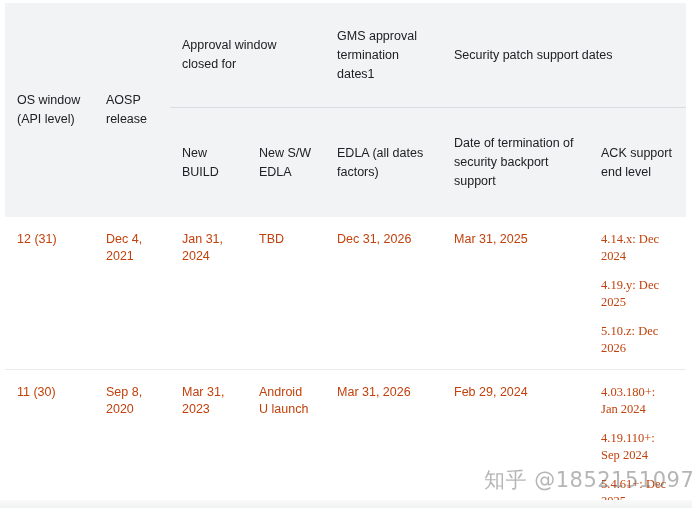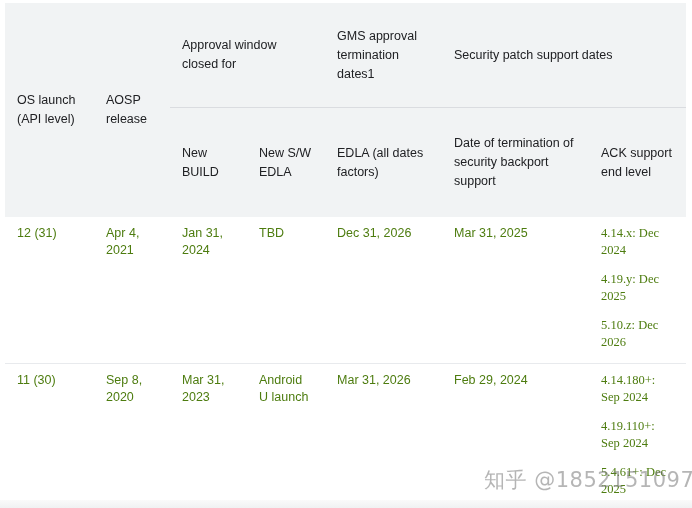--- a/index.html
+++ b/index.html
@@ -25,24 +25,24 @@
     font-weight: 500;
     text-align: left;
     vertical-align: middle;
     line-height: 19px;
     padding: 0 12px;
   }
   thead tr.top th { height: 104px; }
   thead tr.bottom th { height: 109px; border-top: 1px solid #dadce0; }
   thead tr.top th.span-rows { border-top: none; }
   tbody td {
-    color: #4d7c0f;
+    color: #c2410c;
     vertical-align: top;
     line-height: 16.5px;
-    padding: 8px 12px 0 12px;
+    padding: 14px 12px 0 12px;
     border-bottom: 1px solid #e8eaed;
   }
   tbody tr.row1 td { height: 131px; }
   tbody tr.row2 td { height: 140px; border-bottom: none; }
   .ack-item { margin-bottom: 13px; font-family: Liberation Serif, serif; }
   .col1 { width: 89px; }
   .col2 { width: 76px; }
   .col3 { width: 77px; }
   .col4 { width: 78px; }
   .col5 { width: 117px; }
@@ -69,57 +69,57 @@
         <col class="col1">
           <col class="col2">
           <col class="col3">
           <col class="col4">
           <col class="col5">
           <col class="col6">
           <col class="col7">
       </colgroup>
       <thead>
         <tr class="top">
-          <th rowspan="2" class="span-rows">OS launch (API level)</th>
+          <th rowspan="2" class="span-rows">OS window (API level)</th>
           <th rowspan="2" class="span-rows">AOSP release</th>
           <th colspan="2">Approval window closed for</th>
           <th>GMS approval termination dates1</th>
           <th colspan="2">Security patch support dates</th>
         </tr>
         <tr class="bottom">
           <th>New BUILD</th>
           <th>New S/W EDLA</th>
           <th>EDLA (all dates factors)</th>
           <th>Date of termination of security backport support</th>
           <th>ACK support end level</th>
         </tr>
       </thead>
       <tbody>
         <tr class="row1">
           <td>12 (31)</td>
-          <td>Apr 4, 2021</td>
+          <td>Dec 4, 2021</td>
           <td>Jan 31, 2024</td>
           <td>TBD</td>
           <td>Dec 31, 2026</td>
           <td>Mar 31, 2025</td>
           <td>
             <div class="ack-item">4.14.x: Dec 2024</div>
             <div class="ack-item">4.19.y: Dec 2025</div>
             <div class="ack-item">5.10.z: Dec 2026</div>
           </td>
         </tr>
         <tr class="row2">
           <td>11 (30)</td>
           <td>Sep 8, 2020</td>
           <td>Mar 31, 2023</td>
           <td>Android U launch</td>
           <td>Mar 31, 2026</td>
           <td>Feb 29, 2024</td>
           <td>
-            <div class="ack-item">4.14.180+: Sep 2024</div>
+            <div class="ack-item">4.03.180+: Jan 2024</div>
             <div class="ack-item">4.19.110+: Sep 2024</div>
             <div class="ack-item">5.4.61+: Dec 2025</div>
           </td>
         </tr>
       </tbody>
     </table>
   </div>
   <div class="bottom-blur"></div>
   <div class="watermark">知乎 @18521510972</div>
 </div>

